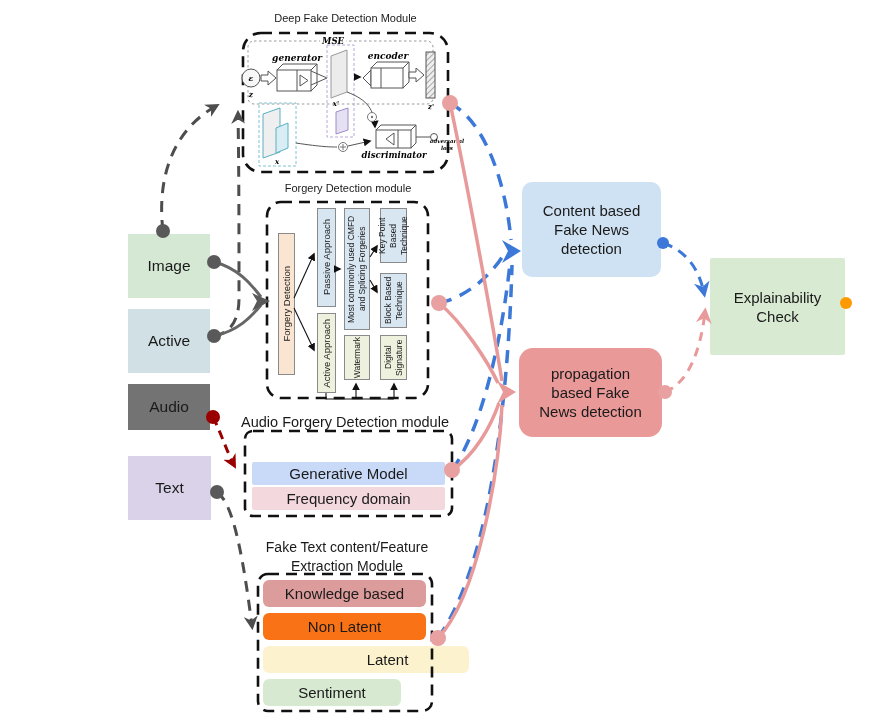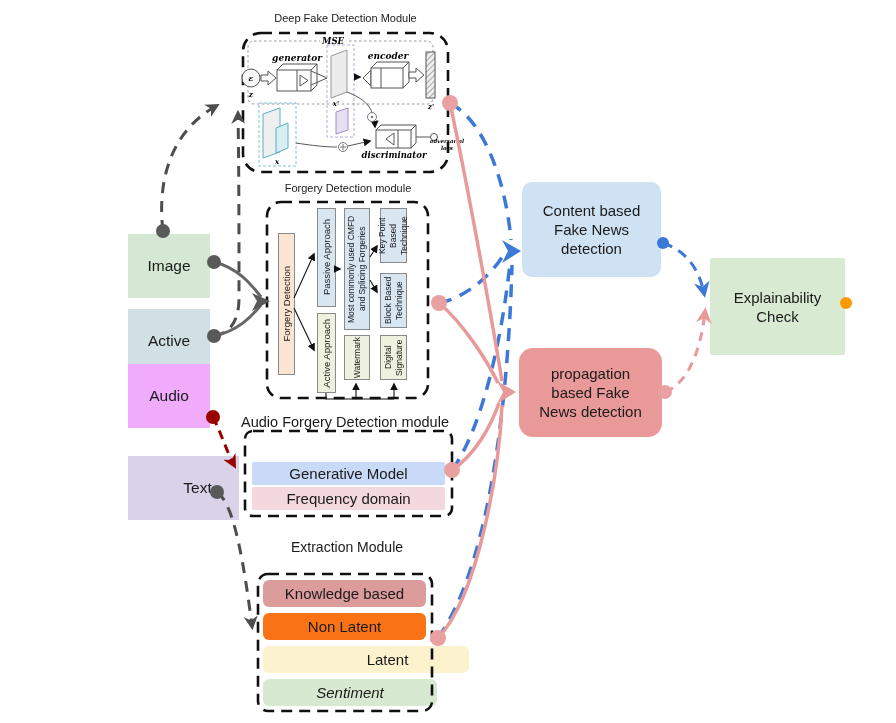--- a/index.html
+++ b/index.html
@@ -23,31 +23,32 @@
 <body>
 
 <div class="canvas">
 
   <div class="abs srcbox" style="left: 128px; top: 234px; width: 82px; height: 64px; background: rgb(213, 232, 212);">
     <span>Image</span>
   </div>
   <div class="abs srcbox" style="left: 128px; top: 309px; width: 82px; height: 64px; background: rgb(208, 224, 228);">
     <span>Active</span>
   </div>
-  <div class="abs srcbox" style="left: 128px; top: 364px; width: 82px; height: 64px; background: #f0abfc;">
+  <div class="abs srcbox" style="left: 128px; top: 384px; width: 82px; height: 46px; background: #737373;">
     <span>Audio</span>
   </div>
-  <div class="abs srcbox" style="left: 128px; top: 456px; width: 83px; height: 64px; background: rgb(217, 210, 233); padding-left: 28px;">
+  <div class="abs srcbox" style="left: 128px; top: 456px; width: 83px; height: 64px; background: rgb(217, 210, 233);">
     <span>Text</span>
   </div>
 
   <div class="abs mtitle" style="left:243px;top:12px;width:205px;">Deep Fake Detection Module</div>
   <div class="abs mtitle" style="left:262px;top:182px;width:172px;">Forgery Detection module</div>
   <div class="abs mtitle" style="left:230px;top:414px;width:230px;font-size:14.5px;">Audio Forgery Detection module</div>
   <div class="abs mtitle" style="left:258px;top:538px;width:178px;font-size:14px;line-height:19px;">
+    <div>Fake Text content/Feature</div>
     <div>Extraction Module</div>
   </div>
 
   <div class="abs vbox" style="left: 278px; top: 233px; width: 17px; height: 142px; background: rgb(250, 229, 211);">
     <span class="vtext">Forgery Detection</span>
     </div>
   <div class="abs vbox" style="left: 317px; top: 208px; width: 19px; height: 99px; background: rgb(216, 230, 242);">
     <span class="vtext">Passive Approach</span>
     </div>
   <div class="abs vbox" style="left: 317px; top: 313px; width: 19px; height: 80px; background: rgb(237, 241, 221);">
@@ -78,21 +79,21 @@
 
   <div class="abs row" style="left: 263px; top: 580px; width: 163px; height: 27px; border-radius: 6px; background: rgb(220, 156, 156);">
     <span>Knowledge based</span>
     </div>
   <div class="abs row" style="left: 263px; top: 613px; width: 163px; height: 27px; border-radius: 6px; background: #f97316;">
     <span>Non Latent</span>
     </div>
   <div class="abs row" style="left: 263px; top: 646px; width: 163px; height: 27px; border-radius: 6px; background: rgb(253, 242, 206); padding-left: 43px;">
     <span>Latent</span>
     </div>
-  <div class="abs row" style="left: 263px; top: 679px; width: 174px; height: 27px; border-radius: 6px; background: rgb(216, 233, 210); font-style: italic;">
+  <div class="abs row" style="left: 263px; top: 679px; width: 138px; height: 27px; border-radius: 6px; background: rgb(216, 233, 210);">
     <span>Sentiment</span>
     </div>
 
   <div class="abs outbox" style="left: 522px; top: 182px; width: 139px; height: 95px; border-radius: 10px; background: rgb(207, 226, 243);">
     <span>Content based Fake News detection</span>
     </div>
   <div class="abs outbox" style="left: 519px; top: 348px; width: 143px; height: 89px; border-radius: 14px; background: rgb(234, 153, 153);">
     <span>propagation based Fake News detection</span>
     </div>
   <div class="abs outbox" style="left: 710px; top: 258px; width: 135px; height: 97px; border-radius: 2px; background: rgb(217, 234, 211);">

